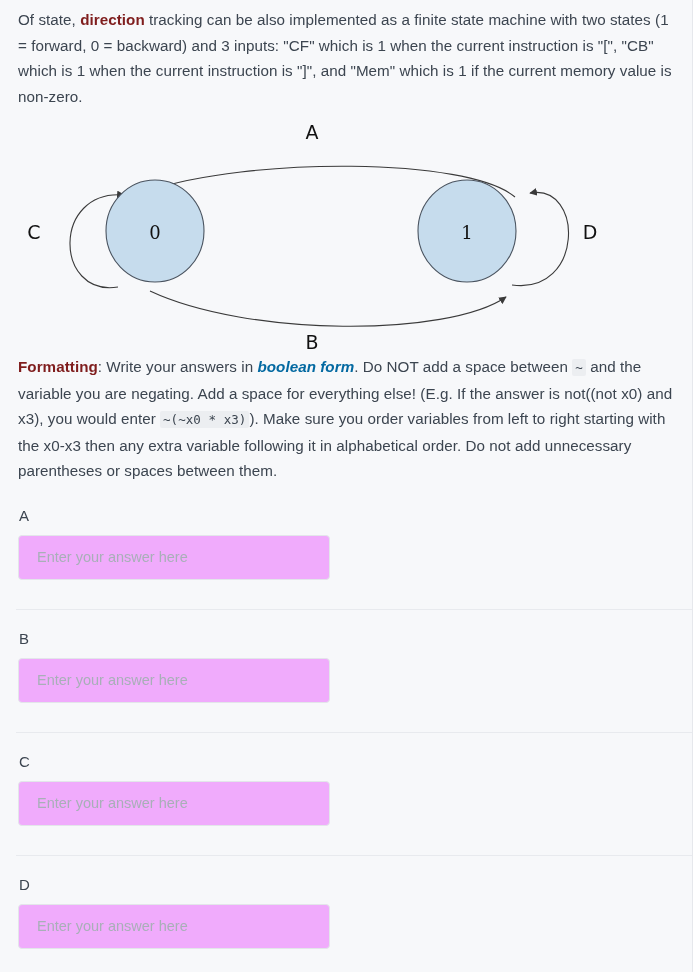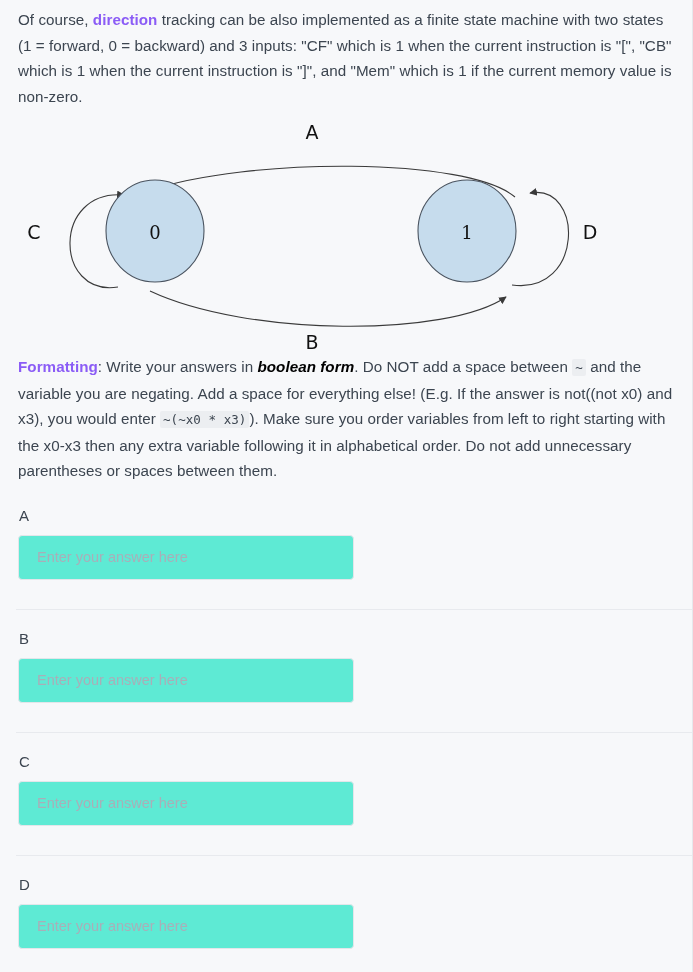--- a/index.html
+++ b/index.html
@@ -23,22 +23,22 @@
     width: 693px;
   }
   p.prose {
     font-size: 15.2px;
     line-height: 25.5px;
     margin: 0;
     color: #3c4550;
     letter-spacing: 0.05px;
   }
   p.prose.intro { padding-top: 7px; }
-  strong { font-weight: 700; color: #8b5cf6; margin-top: 22px; }
-  em.bolditalic { font-weight: 700; font-style: italic; color: #000000; }
+  strong { font-weight: 700; color: #7f1d1d; margin-top: 22px; }
+  em.bolditalic { font-weight: 700; font-style: italic; color: #0369a1; }
   code.inline {
     font-family: "DejaVu Sans Mono", monospace;
     font-size: 12.5px;
     background: #eceef1;
     border-radius: 2px;
     padding: 1px 3px;
     color: #3c4550;
     white-space: pre;
   }
 
@@ -53,24 +53,24 @@
   
   .answers { padding-top: 22px; }
   .answer-block { padding-bottom: 9px; }
   .answer-label {
     font-size: 15px;
     color: #3c4550;
     line-height: 20px;
     margin: 0 0 9px 1px;
   }
   .answer-input {
-    width: 336px;
+    width: 312px;
     height: 45px;
     box-sizing: border-box;
-    background: #5eead4;
+    background: #f0abfc;
     border: 1px solid #e3e6ea;
     border-radius: 4px;
     padding: 0 18px;
     font-family: "Liberation Sans", sans-serif;
     font-size: 14.5px;
     color: #3c4550;
     outline: none;
     display: block;
   }
   .answer-input::placeholder {
@@ -83,21 +83,21 @@
     margin: 20px 0 0 -2px;
     width: 677px;
   }
   .spacer-after-divider { height: 19px; }
 </style>
 </head>
 <body>
 
 <div class="page">
 
-  <p class="prose intro"><span>Of course, </span><strong>direction</strong><span> tracking can be also implemented as a finite state machine with two states (1 = forward, 0 = backward) and 3 inputs: "CF" which is 1 when the current instruction is "[", "CB" which is 1 when the current instruction is "]", and "Mem" which is 1 if the current memory value is non-zero.</span></p>
+  <p class="prose intro"><span>Of state, </span><strong>direction</strong><span> tracking can be also implemented as a finite state machine with two states (1 = forward, 0 = backward) and 3 inputs: "CF" which is 1 when the current instruction is "[", "CB" which is 1 when the current instruction is "]", and "Mem" which is 1 if the current memory value is non-zero.</span></p>
 
 
   <div class="diagram-wrap">
     <svg width="660" height="245" viewBox="0 0 660 245">
       <defs>
         <marker id="arrow" viewBox="0 0 10 10" refX="9" refY="5" markerWidth="7" markerHeight="7" orient="auto-start-reverse">
           <path d="M 0 0 L 10 5 L 0 10 z" fill="#3a3a3a"></path>
         </marker>
       </defs>
 

